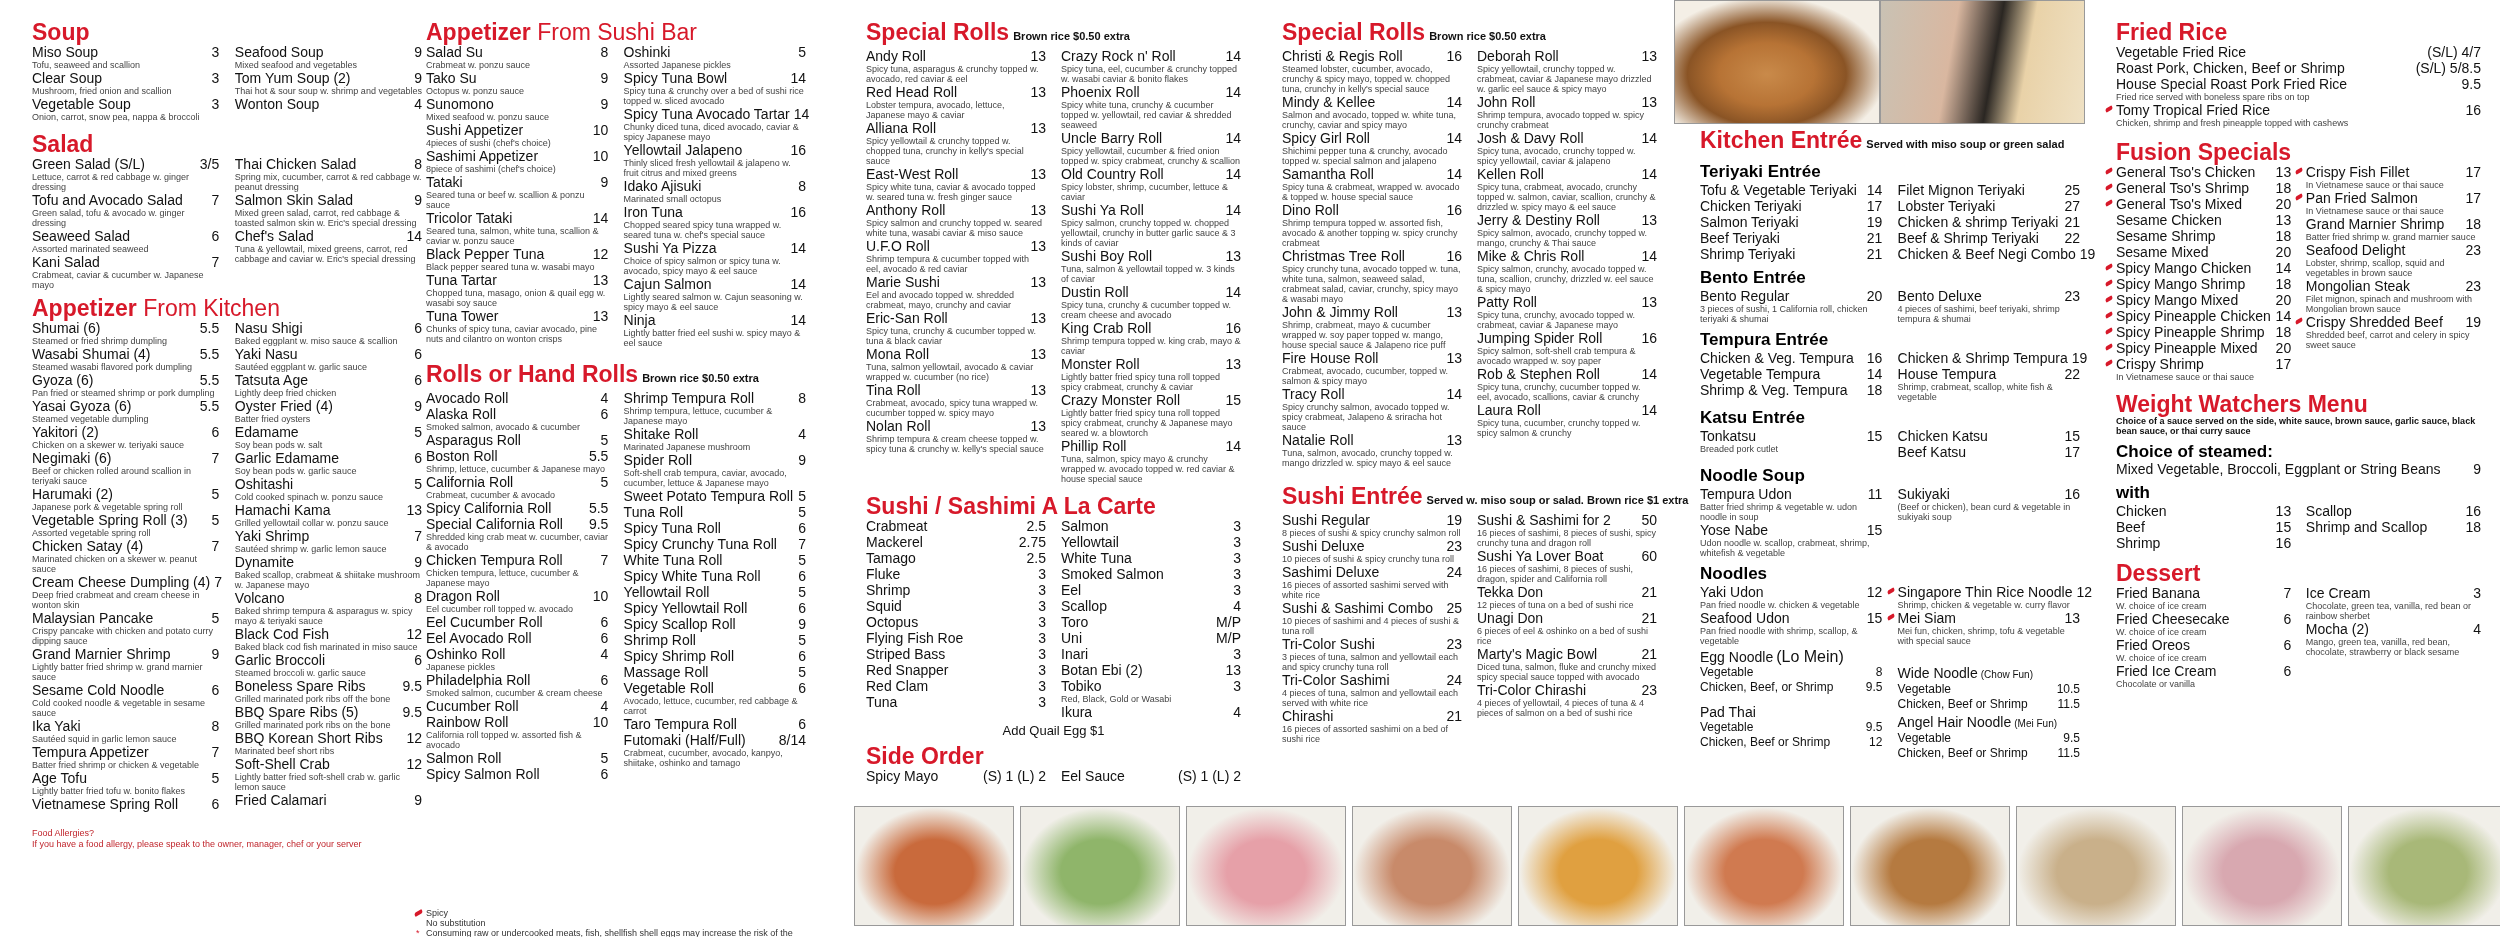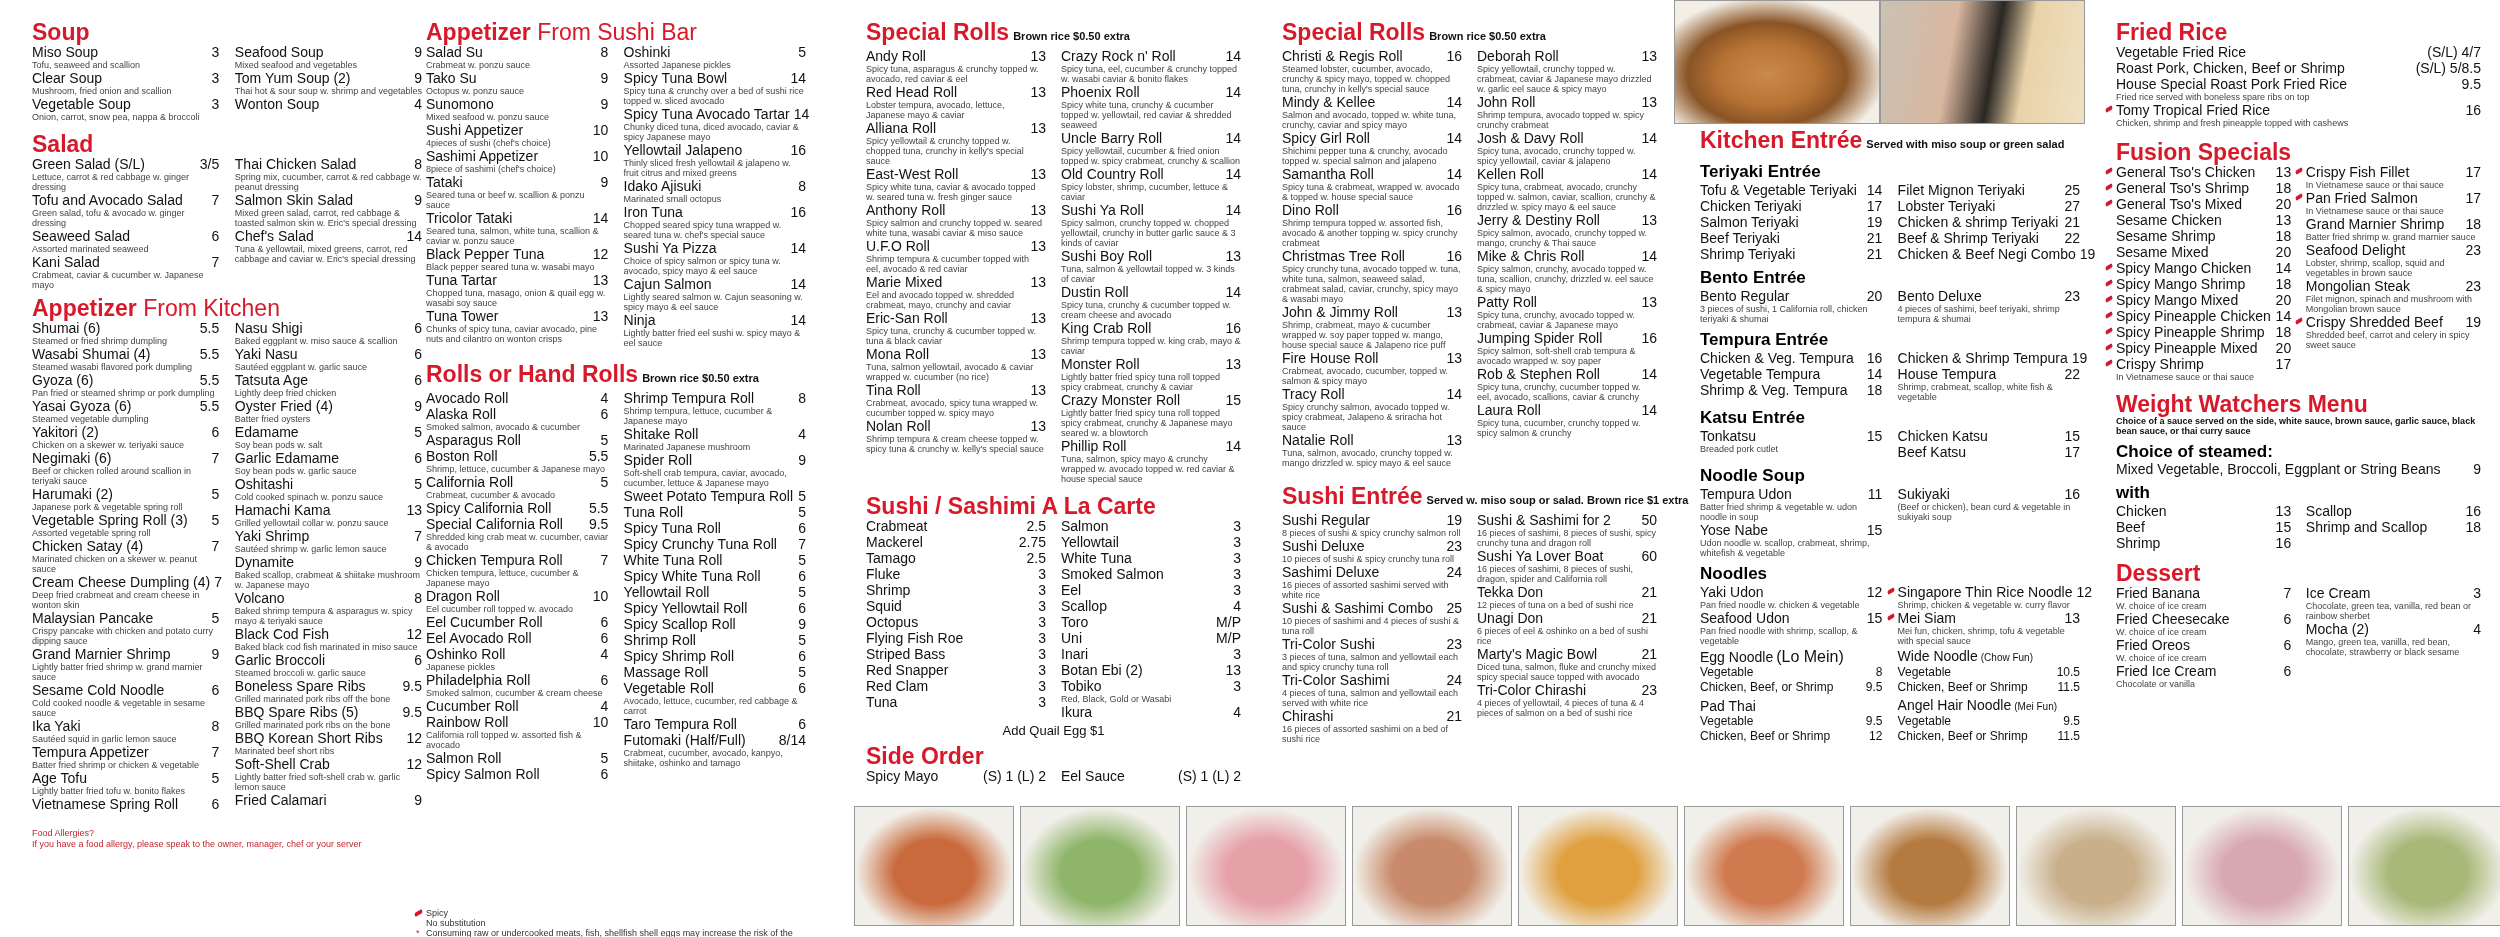--- a/index.html
+++ b/index.html
@@ -818,21 +818,21 @@
           </div>
           <div class="item">
             <div class="row">
               <span class="nm">U.F.O Roll</span>
               <span class="pr">13</span>
             </div>
             <div class="desc">Shrimp tempura &amp; cucumber topped with eel, avocado &amp; red caviar</div>
           </div>
           <div class="item">
             <div class="row">
-              <span class="nm">Marie Mixed</span>
+              <span class="nm">Marie Sushi</span>
               <span class="pr">13</span>
             </div>
             <div class="desc">Eel and avocado topped w. shredded crabmeat, mayo, crunchy and caviar</div>
           </div>
           <div class="item">
             <div class="row">
               <span class="nm">Eric-San Roll</span>
               <span class="pr">13</span>
             </div>
             <div class="desc">Spicy tuna, crunchy &amp; cucumber topped w. tuna &amp; black caviar</div>
@@ -1601,36 +1601,36 @@
           </div>
           <div class="row" style="font-size: 12px;">
             <span class="nm">Vegetable</span>
             <span class="pr">8</span>
           </div>
           <div class="row" style="font-size: 12px;">
             <span class="nm">Chicken, Beef, or Shrimp</span>
             <span class="pr">9.5</span>
           </div>
         </div>
-      <div style="margin-top: 4px;">
+      <div style="margin-top: 10px;">
           <div class="row">
             <span class="nm">Pad Thai</span>
           </div>
           <div class="row" style="font-size: 12px;">
             <span class="nm">Vegetable</span>
             <span class="pr">9.5</span>
           </div>
           <div class="row" style="font-size: 12px;">
             <span class="nm">Chicken, Beef or Shrimp</span>
             <span class="pr">12</span>
           </div>
         </div>
     </div>
     <div class="lst">
-      <div style="margin-top: 3px;">
+      <div style="margin-top: 20px;">
           <div class="row" style="justify-content: flex-start;">
             <span class="nm">Wide Noodle</span>
             <small style="font-size: 10px; margin-left: 3px; flex: 1 1 0%;">(Chow Fun)</small>
           </div>
           <div class="row" style="font-size: 12px;">
             <span class="nm">Vegetable</span>
             <span class="pr">10.5</span>
           </div>
           <div class="row" style="font-size: 12px;">
             <span class="nm">Chicken, Beef or Shrimp</span>

